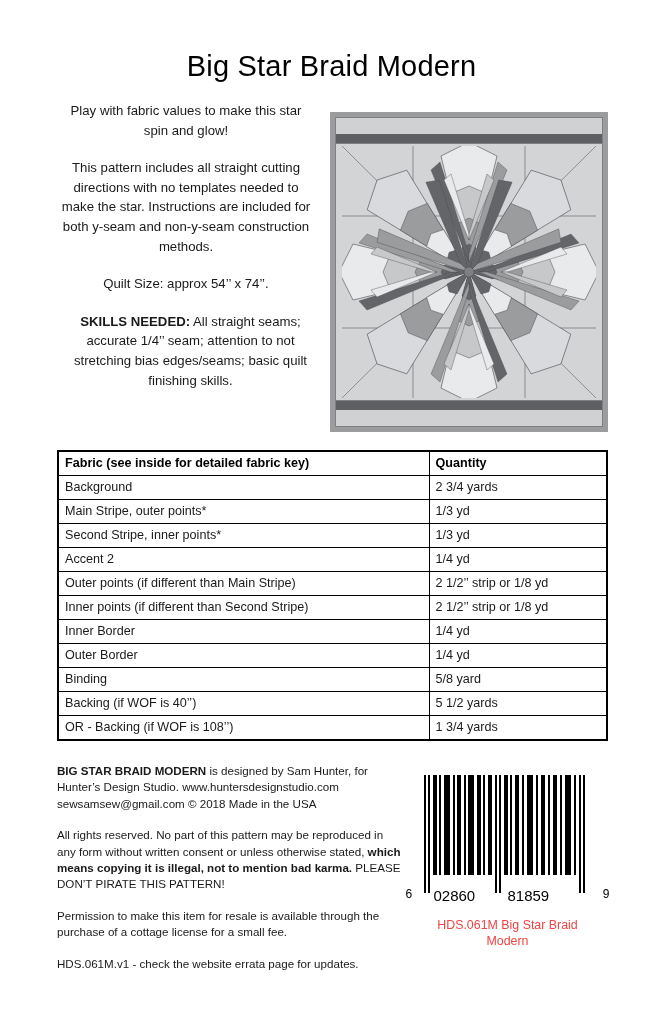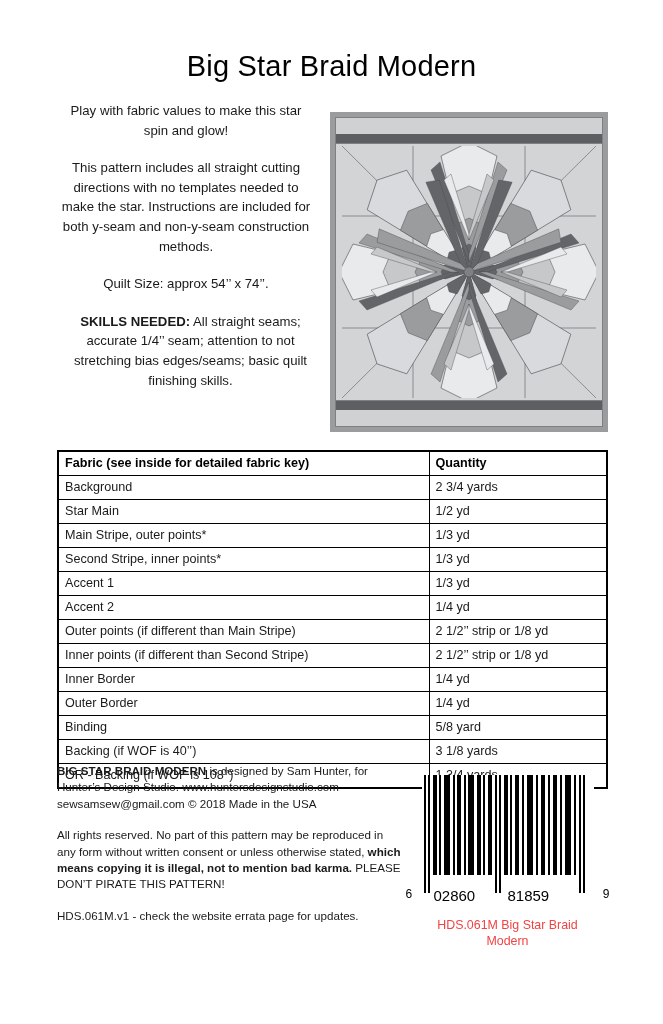--- a/index.html
+++ b/index.html
@@ -291,36 +291,28 @@
       <th>Fabric (see inside for detailed fabric key)</th>
       <th>Quantity</th>
     </tr>
   </thead>
   <tbody>
     <tr>
         <td>Background</td>
         <td>2 3/4 yards</td>
       </tr>
     <tr>
-        <td>Star Main</td>
-        <td>1/2 yd</td>
-      </tr>
-    <tr>
         <td>Main Stripe, outer points*</td>
         <td>1/3 yd</td>
       </tr>
     <tr>
         <td>Second Stripe, inner points*</td>
         <td>1/3 yd</td>
       </tr>
     <tr>
-        <td>Accent 1</td>
-        <td>1/3 yd</td>
-      </tr>
-    <tr>
         <td>Accent 2</td>
         <td>1/4 yd</td>
       </tr>
     <tr>
         <td>Outer points (if different than Main Stripe)</td>
         <td>2 1/2’’ strip or 1/8 yd</td>
       </tr>
     <tr>
         <td>Inner points (if different than Second Stripe)</td>
         <td>2 1/2’’ strip or 1/8 yd</td>
@@ -332,32 +324,33 @@
     <tr>
         <td>Outer Border</td>
         <td>1/4 yd</td>
       </tr>
     <tr>
         <td>Binding</td>
         <td>5/8 yard</td>
       </tr>
     <tr>
         <td>Backing (if WOF is 40’’)</td>
-        <td>3 1/8 yards</td>
+        <td>5 1/2 yards</td>
       </tr>
     <tr>
         <td>OR - Backing (if WOF is 108’’)</td>
         <td>1 3/4 yards</td>
       </tr>
   </tbody>
 </table>
 
 <div id="footer-text">
   <p><b>BIG STAR BRAID MODERN</b><span> is designed by Sam Hunter, for Hunter’s Design Studio. www.huntersdesignstudio.com sewsamsew@gmail.com © 2018 Made in the USA</span></p>
   <p><span>All rights reserved. No part of this pattern may be reproduced in any form without written consent or unless otherwise stated, </span><b>which means copying it is illegal, not to mention bad karma.</b><span> PLEASE DON’T PIRATE THIS PATTERN!</span></p>
+  <p>Permission to make this item for resale is available through the purchase of a cottage license for a small fee.</p>
   <p>HDS.061M.v1 - check the website errata page for updates.</p>
 </div>
 
 <div id="barcode-block">
   <div id="barcode-graphic">
     <svg id="barcode-bars" viewBox="0 0 172 128" xmlns="http://www.w3.org/2000/svg">
       <rect x="0" y="0" width="172" height="128" fill="#ffffff"></rect>
       <g fill="#000000">
         <rect x="2" y="0" width="2" height="118"></rect>
         <rect x="6" y="0" width="2" height="118"></rect>

